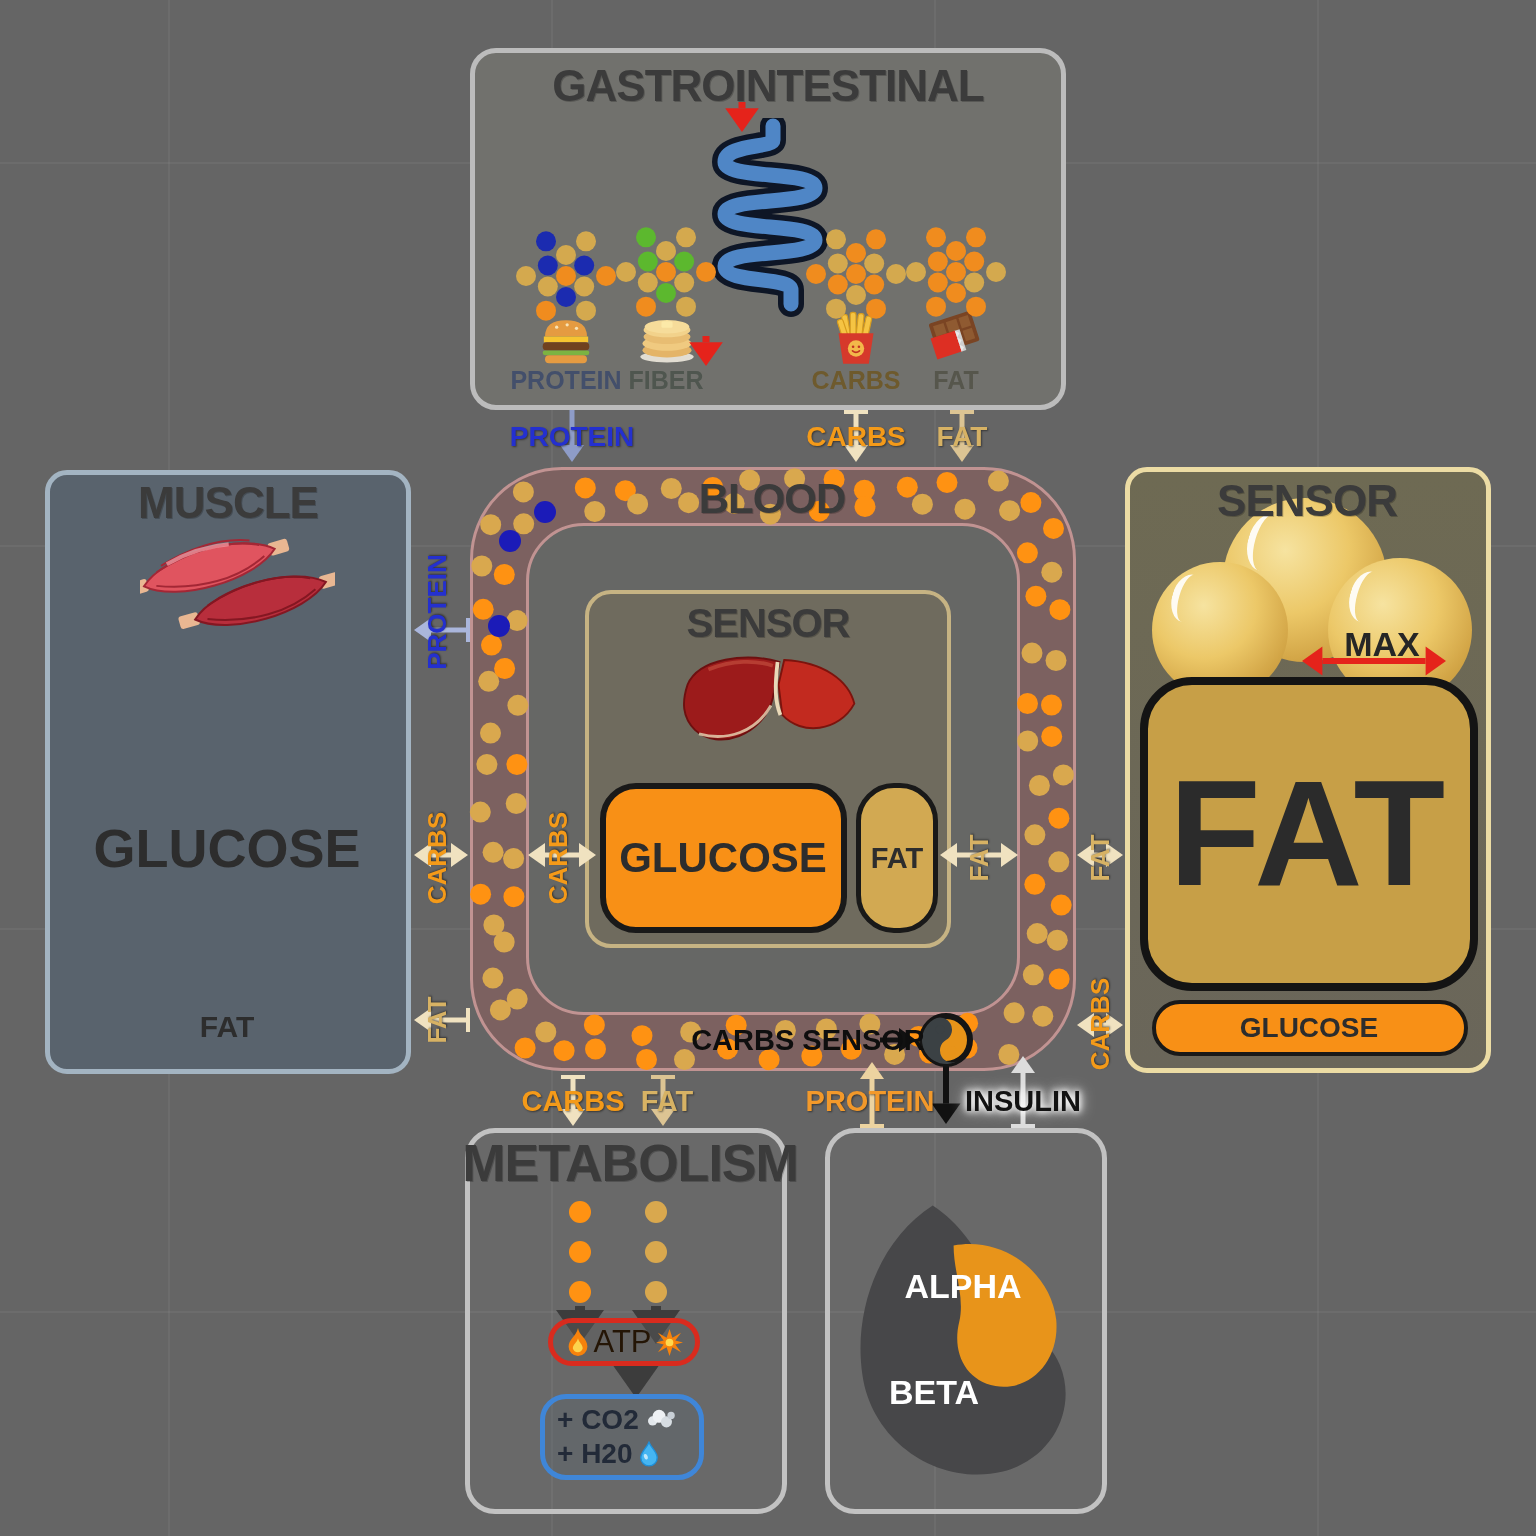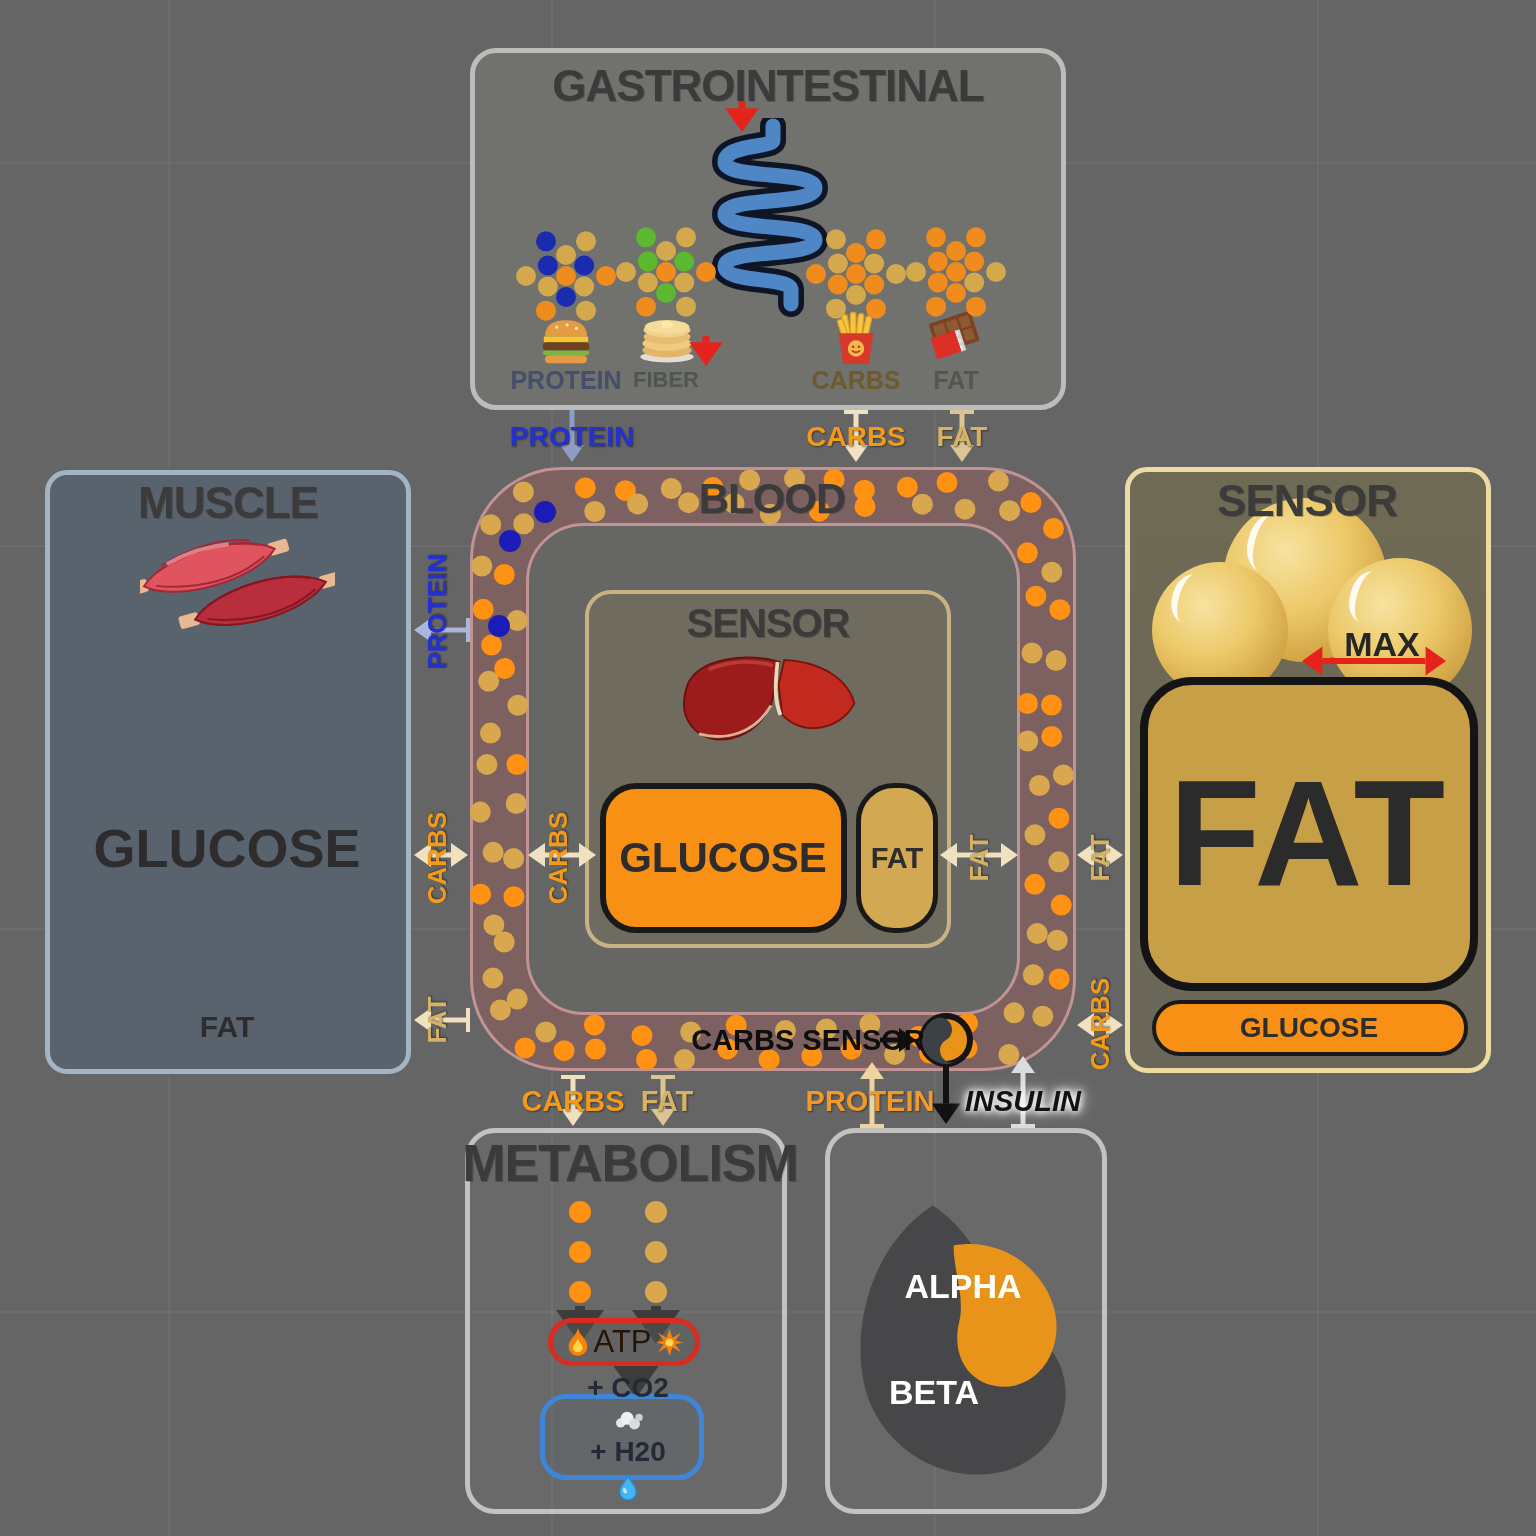--- a/index.html
+++ b/index.html
@@ -32,21 +32,21 @@
   .ball{position:absolute;border-radius:50%;background:radial-gradient(circle at 38% 32%, #f6e3a0 0%, #ecc868 42%, #d3a647 72%, #b68a33 100%);}
   .ball::before{content:"";position:absolute;left:15%;top:9%;width:19%;height:36%;border-radius:50%;border-left:7px solid rgba(255,255,255,.9);transform:rotate(16deg);}
   .icon{position:absolute;}
   #overlay{position:absolute;left:0;top:0;z-index:6;pointer-events:none;}
   .atp-pill{position:absolute;left:548px;top:1318px;width:152px;height:48px;z-index:8;box-sizing:border-box;
     border:5px solid #d92b1e;border-radius:26px;background:rgba(90,90,90,.45);
     display:flex;align-items:center;justify-content:center;gap:4px;color:#241505;}
   .co2box{position:absolute;left:540px;top:1394px;width:164px;height:86px;z-index:8;box-sizing:border-box;
     border:5px solid #3f86d8;border-radius:26px;background:rgba(90,100,110,.35);
     display:flex;flex-direction:column;justify-content:center;gap:2px;padding-left:12px;color:#222a38;}
-  .gasrow{display:flex;align-items:center;gap:6px;font-size:28px;font-weight:800;flex-direction:column;}
+  .gasrow{display:flex;align-items:center;gap:6px;font-size:28px;font-weight:800;}
 </style>
 </head>
 <body>
 
 <div class="stage">
 
   <div class="panel gi"></div>
   <div class="panel muscle"></div>
   <div class="panel adipose">
     <div class="ball" style="left:93px;top:26px;width:164px;height:164px;"></div>
@@ -158,21 +158,21 @@
     </g>
   </svg>
 
   <svg class="icon" style="left:838px;top:1198px;z-index:3;" width="235" height="285" viewBox="0 0 240 300">
     <path d="M96,8 C40,44 12,118 22,186 C32,258 104,304 170,288 C224,274 248,220 230,176 C214,138 194,158 176,128 C160,102 150,44 96,8 Z" fill="#474749"></path>
     <path d="M118,50 C170,40 220,78 226,128 C230,170 200,204 162,198 C130,192 116,162 124,130 C130,104 118,78 118,50 Z" fill="#e8941a"></path>
   </svg>
 
   <div class="hlabel title" style="left:768px;top:86px;font-size:44px;">GASTROINTESTINAL</div>
   <div class="hlabel" style="left:566px;top:380px;font-size:25px;color:#434f6b;">PROTEIN</div>
-  <div class="hlabel" style="left:666px;top:380px;font-size:22px;color:#4f564f;">FIBER</div>
+  <div class="hlabel" style="left:666px;top:380px;font-size:25px;color:#4f564f;">FIBER</div>
   <div class="hlabel" style="left:856px;top:380px;font-size:25px;color:#6e5a2d;">CARBS</div>
   <div class="hlabel" style="left:956px;top:380px;font-size:25px;color:#56564c;">FAT</div>
 
   <div class="hlabel shadow" style="left:572px;top:437px;font-size:28px;color:#2430cf;">PROTEIN</div>
   <div class="hlabel shadow" style="left:856px;top:437px;font-size:28px;color:#f49a19;">CARBS</div>
   <div class="hlabel shadow" style="left:962px;top:437px;font-size:28px;color:#d7b264;">FAT</div>
 
   <div class="hlabel title" style="left:772px;top:499px;font-size:42px;">BLOOD</div>
   <div class="hlabel title" style="left:228px;top:503px;font-size:44px;">MUSCLE</div>
   <div class="hlabel title" style="left:768px;top:623px;font-size:40px;z-index:8;">SENSOR</div>
@@ -182,21 +182,21 @@
   <div class="hlabel" style="left:227px;top:848px;font-size:54px;color:#2d2d2d;">GLUCOSE</div>
   <div class="hlabel" style="left:227px;top:1027px;font-size:30px;color:#2d2d2d;">FAT</div>
   <div class="hlabel" style="left:723px;top:858px;font-size:42px;color:#2d2d2d;">GLUCOSE</div>
   <div class="hlabel" style="left:897px;top:858px;font-size:29px;color:#2d2d2d;">FAT</div>
   <div class="hlabel" style="left:1308px;top:833px;font-size:150px;font-weight:800;color:#2b2b2b;letter-spacing:2px;">FAT</div>
   <div class="hlabel" style="left:1309px;top:1028px;font-size:28px;color:#2d2d2d;">GLUCOSE</div>
   <div class="hlabel" style="left:1382px;top:644px;font-size:34px;color:#262626;">MAX</div>
 
   <div class="hlabel" style="left:808px;top:1040px;font-size:29px;color:#0e0e0e;">CARBS SENSOR</div>
   <div class="hlabel shadow" style="left:870px;top:1101px;font-size:29px;color:#f2992b;">PROTEIN</div>
-  <div class="hlabel glow" style="left:1023px;top:1101px;font-size:29px;color:#121212;font-style:italic;">INSULIN</div>
+  <div class="hlabel glow" style="left:1023px;top:1101px;font-size:29px;color:#121212;">INSULIN</div>
   <div class="hlabel shadow" style="left:573px;top:1101px;font-size:29px;color:#f49a19;">CARBS</div>
   <div class="hlabel shadow" style="left:667px;top:1101px;font-size:29px;color:#d7b264;">FAT</div>
 
   <div class="vlabel shadow" style="left:437px;top:612px;font-size:26px;color:#2430cf;">PROTEIN</div>
   <div class="vlabel shadow" style="left:437px;top:858px;font-size:26px;color:#f49a19;">CARBS</div>
   <div class="vlabel shadow" style="left:558px;top:858px;font-size:26px;color:#f49a19;">CARBS</div>
   <div class="vlabel shadow" style="left:437px;top:1020px;font-size:26px;color:#d7b264;">FAT</div>
   <div class="vlabel shadow" style="left:979px;top:858px;font-size:26px;color:#d7b264;">FAT</div>
   <div class="vlabel shadow" style="left:1100px;top:858px;font-size:26px;color:#d7b264;">FAT</div>
   <div class="vlabel shadow" style="left:1100px;top:1024px;font-size:26px;color:#f49a19;">CARBS</div>

